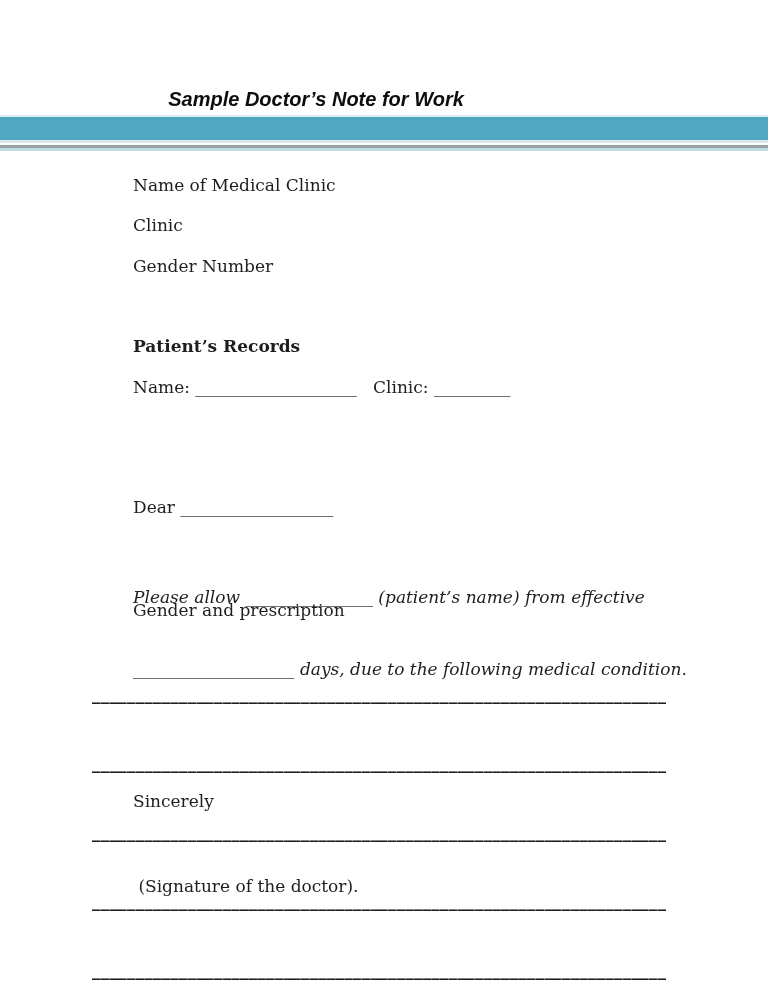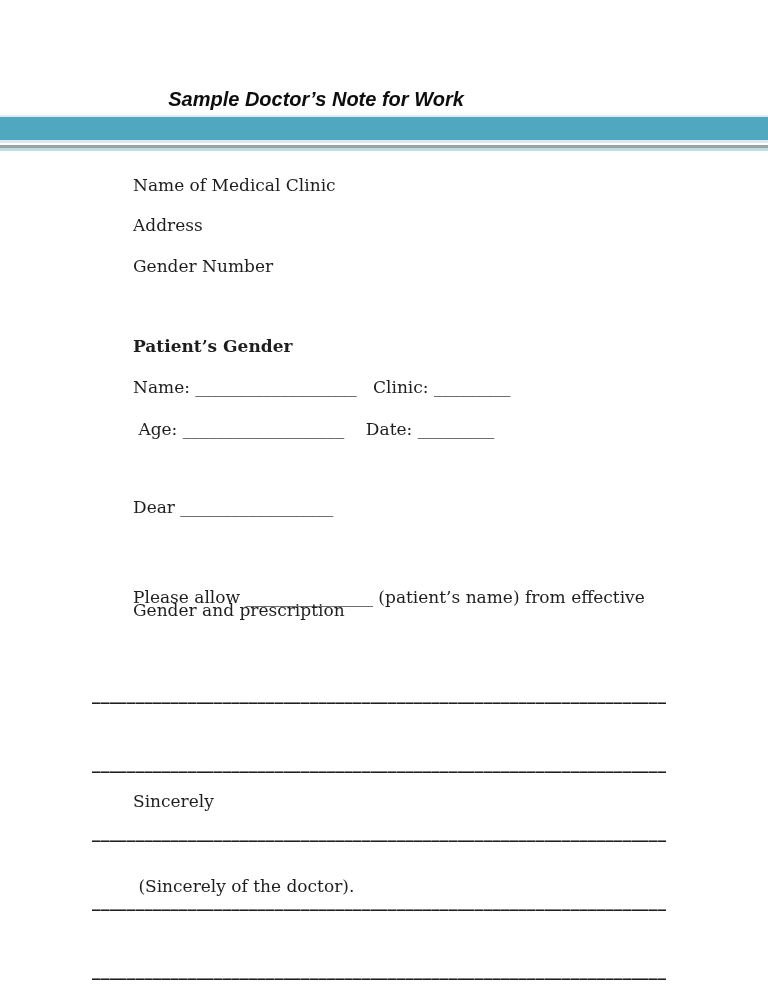--- a/index.html
+++ b/index.html
@@ -39,21 +39,21 @@
 
   .line {
     position: absolute;
     left: 92px;
     font-size: 17px;
     line-height: 24px;
     white-space: pre;
     margin-left: 41px;
   }
   .bold { font-weight: bold; }
-  .para { line-height: 24px; }
+  .para { line-height: 24px; font-style: italic; }
   .blank-block {
     position: absolute;
     left: 92px;
     top: 637px;
     font-size: 17px;
     line-height: 23px;
     white-space: pre;
     letter-spacing: 0.2px;
   }
   .blank-block div { height: 23px; overflow: hidden; font-weight: bold; }
@@ -65,40 +65,40 @@
 
   <div class="doc-title">Sample Doctor’s Note for Work</div>
 
   <div class="band band-edge-top"></div>
   <div class="band band-teal"></div>
   <div class="band band-edge-bottom"></div>
   <div class="band rule-gray"></div>
   <div class="band rule-teal"></div>
 
   <div class="line" style="top:173px">Name of Medical Clinic</div>
-  <div class="line" style="top:213px">Address</div>
+  <div class="line" style="top:213px">Clinic</div>
   <div class="line" style="top:254px">Gender Number</div>
 
-  <div class="line bold" style="top:334px">Patient’s Gender</div>
+  <div class="line bold" style="top:334px">Patient’s Records</div>
   <div class="line" style="top:375px">Name: ___________________   Clinic: _________</div>
-  <div class="line" style="top:417px"> Age: ___________________    Date: _________</div>
 
   <div class="line" style="top:495px">Dear __________________</div>
 
   <div class="line para" style="top:537px">
     <div>Please allow _______________ (patient’s name) from effective</div>
+    <div>___________________ days, due to the following medical condition.</div>
   </div>
 
   <div class="line" style="top:598px">Gender and prescription</div>
 
   <div class="blank-block">
     <div>__________________________________________________________________</div>
     <div>__________________________________________________________________</div>
     <div>__________________________________________________________________</div>
     <div>__________________________________________________________________</div>
     <div>__________________________________________________________________</div>
     
   </div>
 
   <div class="line" style="top:789px">Sincerely</div>
-  <div class="line" style="top:874px"> (Sincerely of the doctor).</div>
+  <div class="line" style="top:874px"> (Signature of the doctor).</div>
 
 </div>
 
 </body></html>

